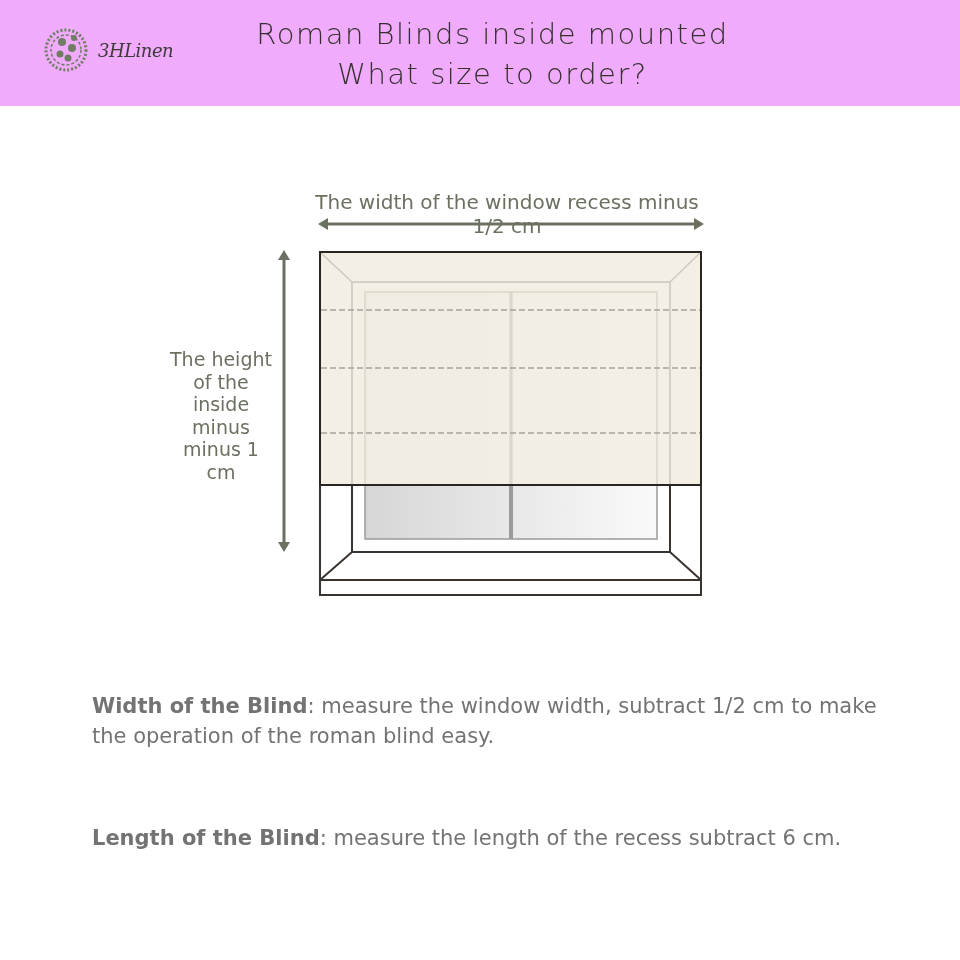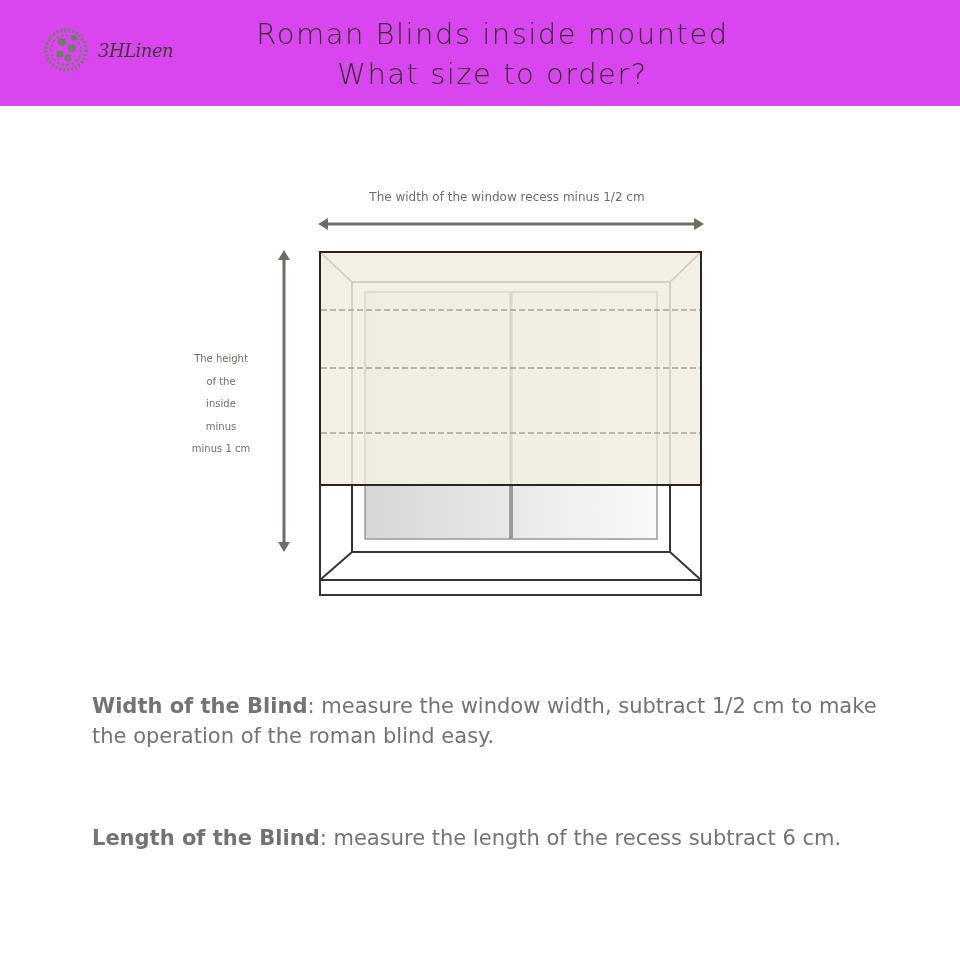--- a/index.html
+++ b/index.html
@@ -1,23 +1,23 @@
 <!DOCTYPE html>
 <html><head>
 <meta charset="utf-8">
 <style>
   html,body{margin:0;padding:0;}
   body{width:960px;height:960px;background:#ffffff;position:relative;overflow:hidden;font-family:"DejaVu Sans","Liberation Sans",sans-serif;color:#3a3431;}
-  .header{position:absolute;left:0;top:0;width:960px;height:106px;background:#d946ef;}
+  .header{position:absolute;left:0;top:0;width:960px;height:106px;background:#f0abfc;}
   .logo{position:absolute;left:42px;top:26px;width:140px;height:52px;}
   .logo-text{position:absolute;left:56px;top:14px;font-family:"DejaVu Serif","Liberation Serif",serif;font-style:italic;font-size:18px;color:#3e3a38;letter-spacing:-0.5px;}
   .title{position:absolute;left:0;top:14px;width:985px;text-align:center;font-size:29px;line-height:40px;color:#35302d;letter-spacing:1.5px;font-weight:300;}
   .diagram{position:absolute;left:0;top:0;}
-  .label-w{position:absolute;left:300px;top:190px;width:414px;text-align:center;font-size:12px;color:#6b7160;}
-  .label-h{position:absolute;left:166px;top:348px;width:110px;text-align:center;font-size:10px;line-height:22.5px;color:#6b7160;}
+  .label-w{position:absolute;left:300px;top:190px;width:414px;text-align:center;font-size:20px;color:#6b7160;}
+  .label-h{position:absolute;left:166px;top:348px;width:110px;text-align:center;font-size:19px;line-height:22.5px;color:#6b7160;}
   .para{position:absolute;left:92px;width:790px;font-size:21px;line-height:30px;color:#737373;}
   .para b{font-weight:bold;}
 </style>
 </head>
 <body>
 
 <div class="header">
   <div class="logo">
     <svg width="52" height="52" viewBox="0 0 52 52">
       <circle cx="24" cy="24" r="20" fill="none" stroke="#6e7d63" stroke-width="3" stroke-dasharray="2 2"></circle>

